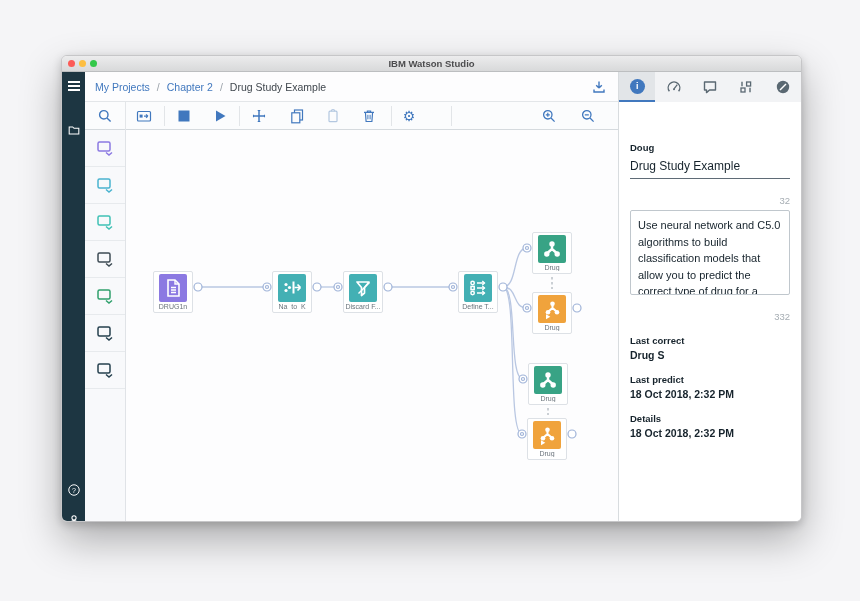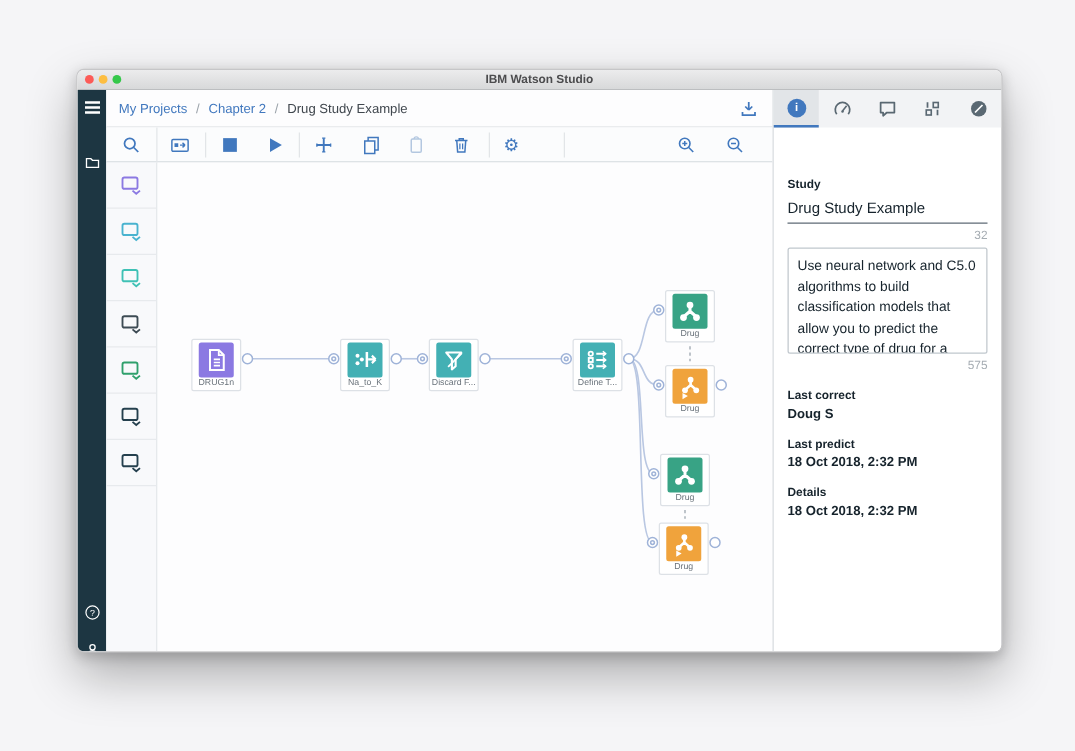--- a/index.html
+++ b/index.html
@@ -86,21 +86,21 @@
   .rstrip { position:absolute; left:0; right:0; top:0; height:30px; background:#f2f3f5; display:flex; }
   .rstrip .cell { flex:1; display:flex; align-items:center; justify-content:center; cursor:pointer; }
   .rstrip .cell.active { background:#e2e5e8; border-bottom:2px solid #4178be; }
   .info-circ { width:15px; height:15px; border-radius:50%; background:#4178be; color:#fff; font-size:9px; font-weight:700; display:flex; align-items:center; justify-content:center; }
   .rtabs { position:absolute; left:0; right:0; top:30px; height:28px; background:#fff; border-bottom:1px solid #dadee2; display:flex; align-items:stretch; padding-left:14px; gap:26px; }
   .rtab { font-size:11.5px; display:flex; align-items:center; cursor:pointer; color:#252c33; }
   .rtab.active { color:#4178be; border-bottom:2px solid #4178be; }
   .rbody { position:absolute; left:0; right:0; top:58px; bottom:0; padding:12px 11px 0; }
   .flabel { font-size:9.5px; font-weight:700; color:#16232c; }
   .name-val { font-size:12px; color:#16232c; margin-top:6px; padding-bottom:5px; border-bottom:1px solid #5f6b76; cursor:text; }
-  .count { font-size:9.5px; color:#a6adb3; text-align:right; margin-top:4px; }
+  .count { font-size:9.5px; color:#a6adb3; text-align:right; margin-top:16px; }
   .desc-box {
     margin-top:4px; height:85px; border:1px solid #c0c7cd; border-radius:2px;
     padding:6px 7px; font-size:11px; line-height:16.5px; color:#16232c; cursor:text; overflow:hidden;
   }
   .meta { margin-top:13px; }
   .meta .mval { font-size:10.5px; font-weight:700; color:#16232c; margin-top:3px; }
   .icon-gray { stroke:#5a6872; }
 </style>
 </head>
 <body>
@@ -434,28 +434,28 @@
           </svg>
       </div>
       <div class="cell">
         <svg width="16" height="16" viewBox="0 0 16 16">
             <circle cx="8" cy="8" r="6.2" fill="#5a6872"></circle>
             <path d="M5 11L11 5" stroke="#fff" stroke-width="1.4"></path>
           </svg>
       </div>
     </div>
     <div class="rbody">
-      <div class="flabel">Study</div>
+      <div class="flabel">Doug</div>
       <div class="name-val">Drug Study Example</div>
       <div class="count">32</div>
       <div class="desc-box">Use neural network and C5.0 algorithms to build classification models that allow you to predict the correct type of drug for a patient based on various health metrics.</div>
-      <div class="count">575</div>
+      <div class="count">332</div>
       <div class="meta">
         <div class="flabel">Last correct</div>
-        <div class="mval">Doug S</div>
+        <div class="mval">Drug S</div>
       </div>
       <div class="meta">
         <div class="flabel">Last predict</div>
         <div class="mval">18 Oct 2018, 2:32 PM</div>
       </div>
       <div class="meta">
         <div class="flabel">Details</div>
         <div class="mval">18 Oct 2018, 2:32 PM</div>
       </div>
     </div>

